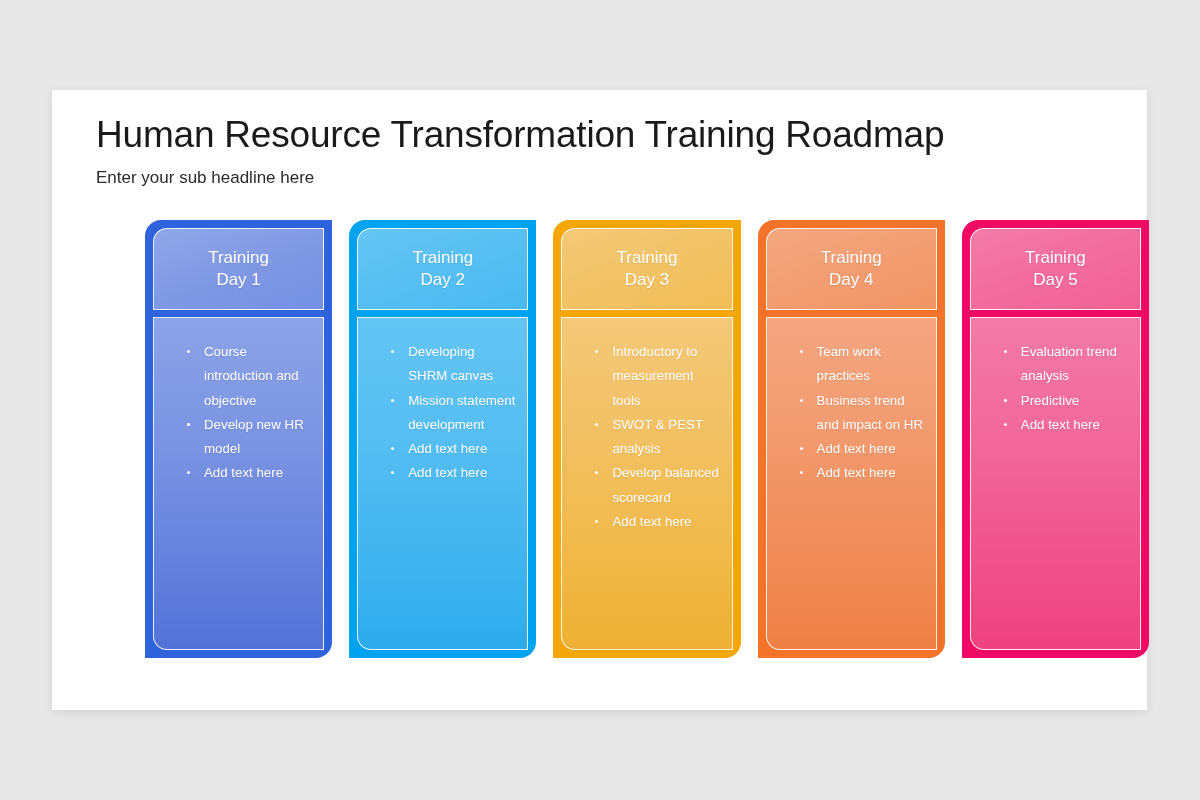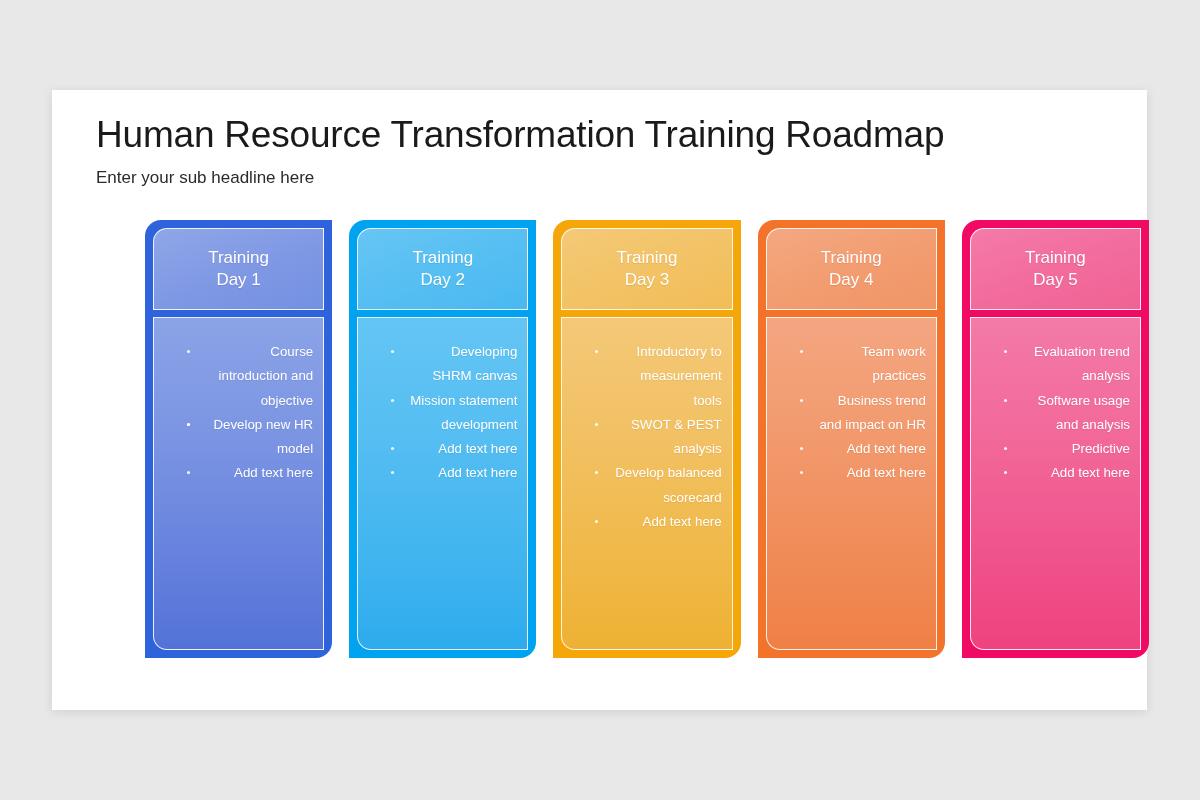--- a/index.html
+++ b/index.html
@@ -95,21 +95,20 @@
   }
 
   
   .card-body {
     position: relative;
     flex: 1 1 auto;
     border: 1px solid rgba(255,255,255,0.88);
     border-radius: 0 0 0 14px;
     padding: 22px 10px 14px 24px;
     overflow: hidden;
-    text-align: right;
   }
 
   .bullets {
     list-style: none;
   }
 
   .bullets li {
     position: relative;
     padding-left: 26px;
     margin-bottom: 0;
@@ -223,21 +222,21 @@
     </div>
 
     <div class="card c5">
       <div class="card-head">
         <div class="card-head-text">Training
 Day 5</div>
       </div>
       <div class="card-body">
         <ul class="bullets">
           <li><span class="dot"></span><span>Evaluation trend analysis</span></li>
-          <li><span class="dot"></span><span>Software usage and analysis</span></li>
+          <li><span class="dot"></span></li>
           <li><span class="dot"></span><span>Predictive</span></li>
           <li><span class="dot"></span><span>Add text here</span></li>
         </ul>
       </div>
     </div>
 
   </div>
 </div>
 
 </body></html>

